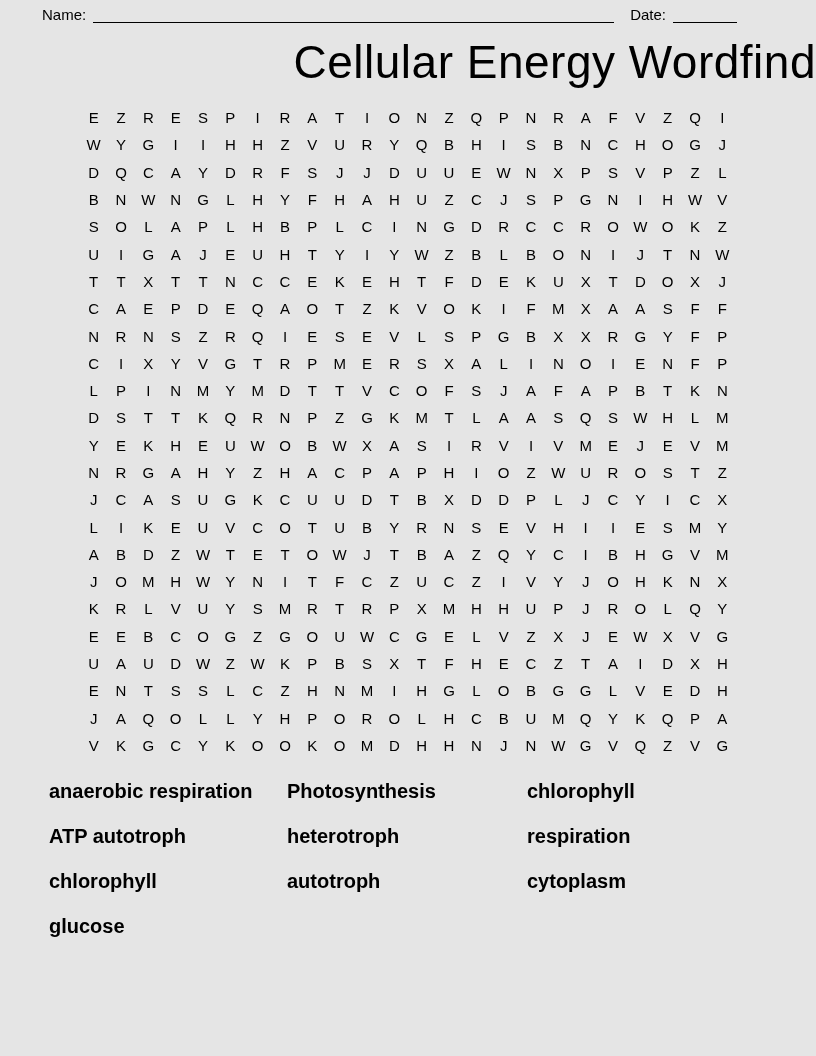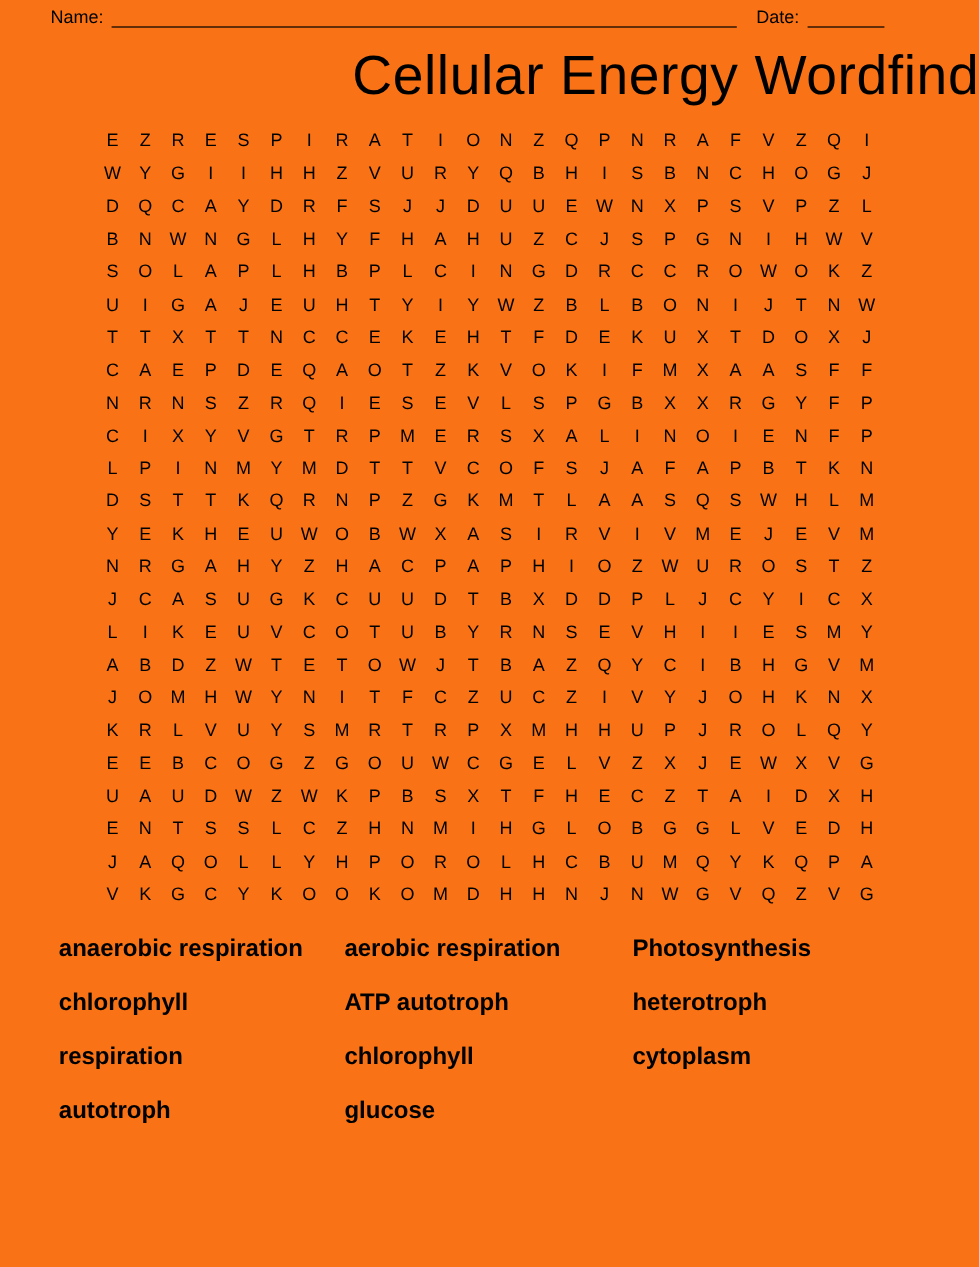--- a/index.html
+++ b/index.html
@@ -7,21 +7,21 @@
     margin: 0;
     padding: 0;
     background: #ffffff;
     color: #000000;
     font-family: "Liberation Sans", "DejaVu Sans", sans-serif;
   }
   .page {
     position: relative;
     width: 816px;
     height: 1056px;
-    background: #f97316;
+    background: #e5e5e5;
     overflow: hidden;
   }
   .header {
     display: flex;
     align-items: flex-end;
     margin: 6px 79px 0 42px;
     font-size: 15px;
     line-height: 18px;
   }
   .hdr-label { white-space: nowrap; }
@@ -658,25 +658,24 @@
       <span class="grid-cell">G</span>
       <span class="grid-cell">V</span>
       <span class="grid-cell">Q</span>
       <span class="grid-cell">Z</span>
       <span class="grid-cell">V</span>
       <span class="grid-cell">G</span>
     </div>
 
   <div class="words">
       <div class="word">anaerobic respiration</div>
-      <div class="word">aerobic respiration</div>
       <div class="word">Photosynthesis</div>
       <div class="word">chlorophyll</div>
       <div class="word">ATP autotroph</div>
       <div class="word">heterotroph</div>
       <div class="word">respiration</div>
       <div class="word">chlorophyll</div>
+      <div class="word">autotroph</div>
       <div class="word">cytoplasm</div>
-      <div class="word">autotroph</div>
       <div class="word">glucose</div>
     </div>
 
 </div>
 
 </body></html>

